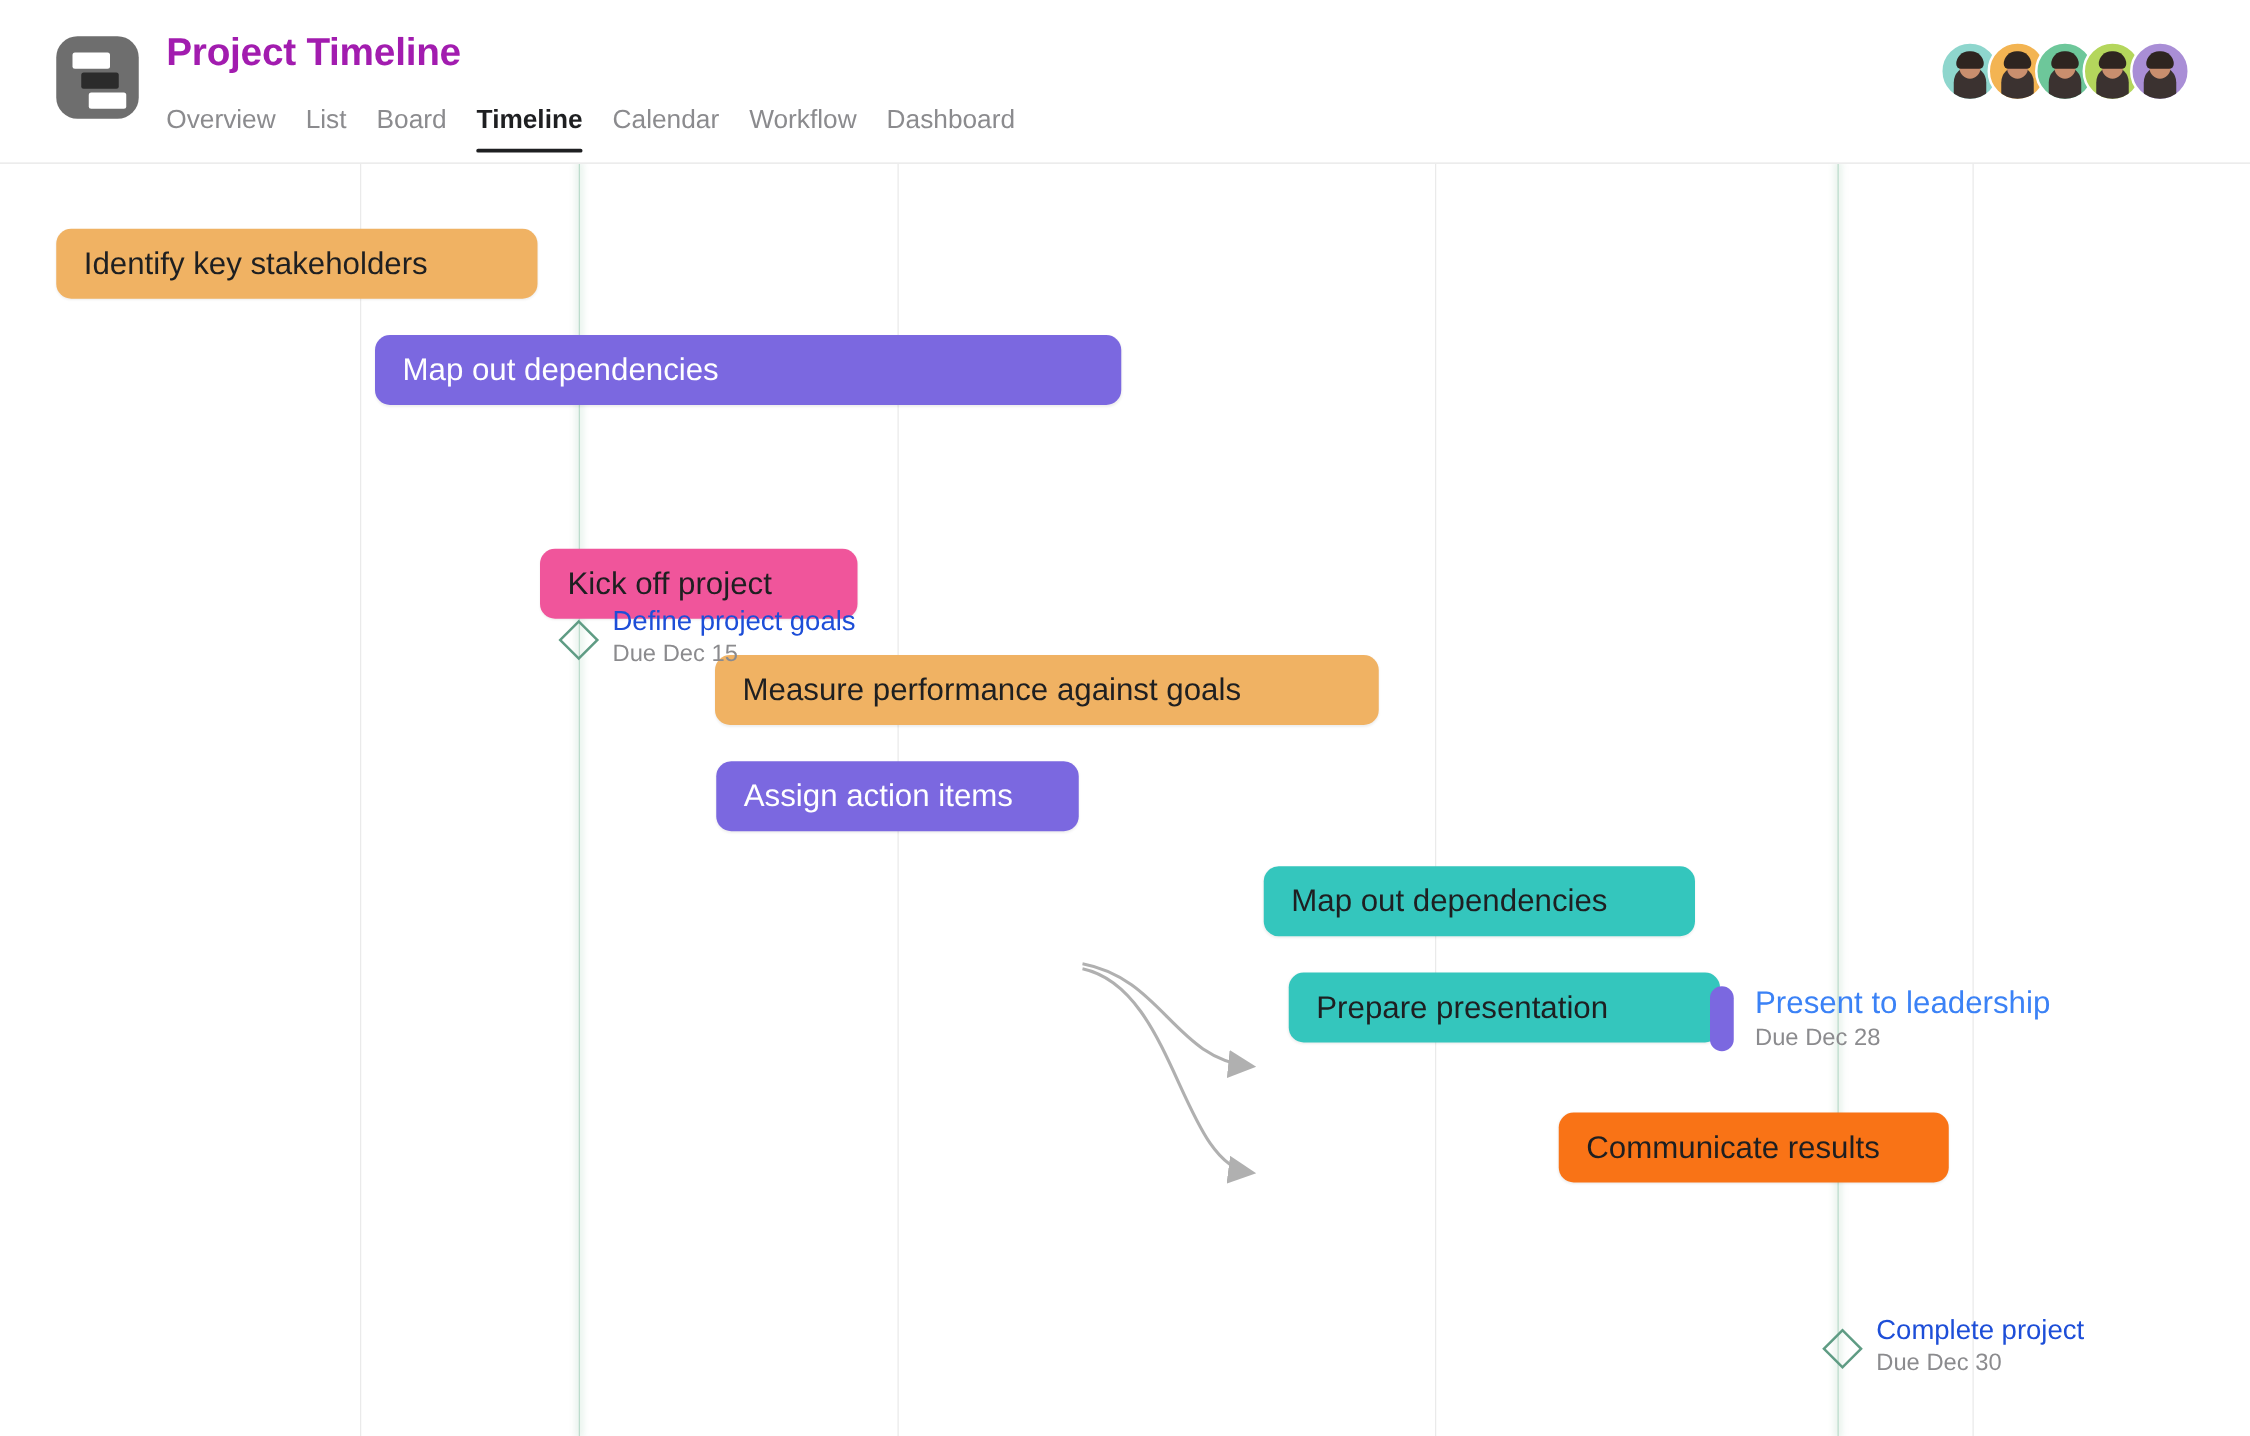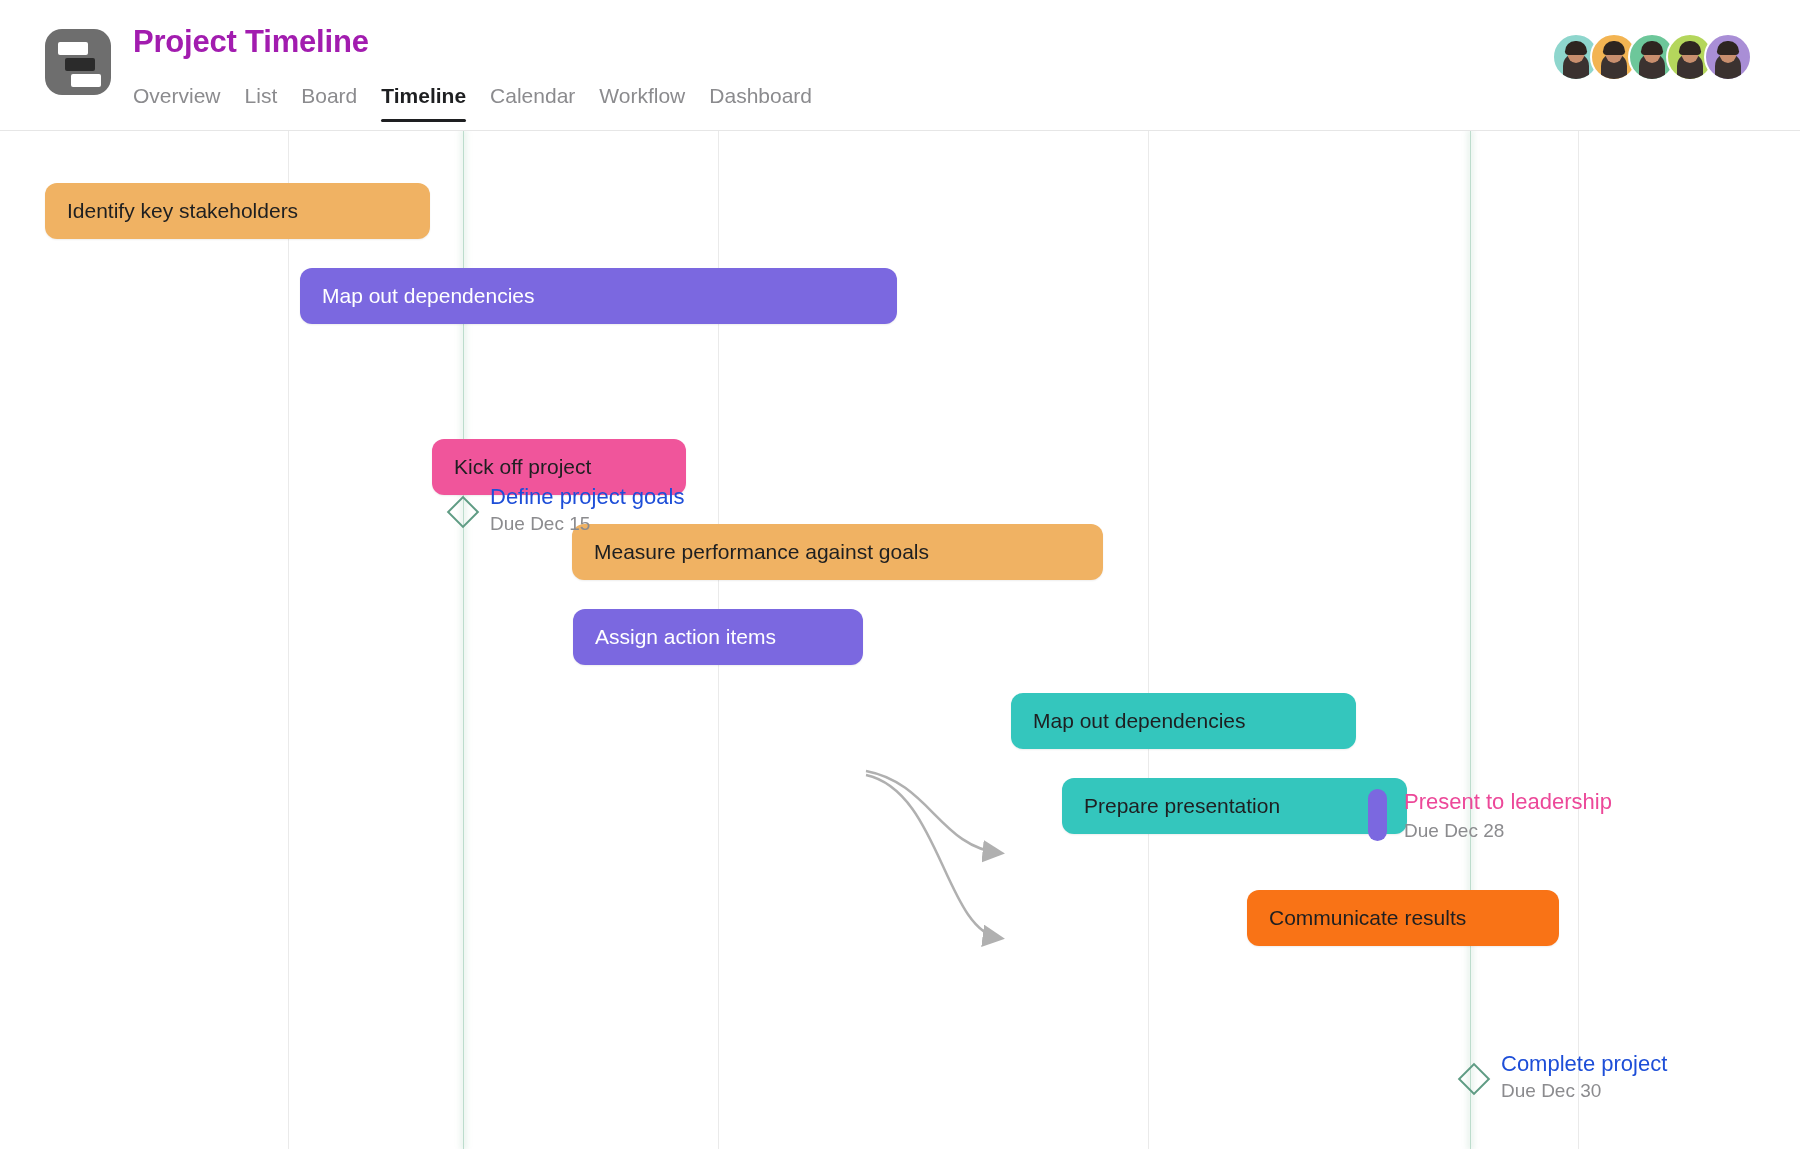--- a/index.html
+++ b/index.html
@@ -70,40 +70,40 @@
   
   .canvas { position: absolute; left: 0; top: 131px; width: 1800px; height: 1018px; overflow: hidden; }
   .gridline { position: absolute; top: 0; bottom: 0; width: 1px; }
   .gridline.gray  { background: #eaeaea; }
   .gridline.today { background: #bcdccc; box-shadow: 0 0 6px 2px rgba(190,220,202,0.45); }
 
   .bar-task {
     position: absolute; height: 56px; border-radius: 12px;
     display: flex; align-items: center;
     padding-left: 22px; padding-right: 36px;
-    font-size: 21px; white-space: nowrap; cursor: pointer;
+    font-size: 25px; white-space: nowrap; cursor: pointer;
     box-shadow: 0 1px 2px rgba(0,0,0,0.07);
   }
   .bar-task.dark-text  { color: #1e1f21; }
   .bar-task.light-text { color: #ffffff; }
 
   .milestone { position: absolute; cursor: pointer; }
   .milestone .diamond {
     position: absolute; left: 0; top: 0; width: 34px; height: 34px;
   }
   .milestone .ms-text { position: absolute; left: 44px; top: -12px; white-space: nowrap; }
   .milestone .ms-title { font-size: 22px; color: #1d4ed8; line-height: 28px; }
   .milestone .ms-due   { font-size: 19px; color: #8b8b8e; line-height: 26px; }
 
   .pill-task { position: absolute; cursor: pointer; }
   .pill-task .pill {
     position: absolute; left: 0; top: 0; width: 19px; height: 52px; border-radius: 10px;
   }
   .pill-task .pt-text { position: absolute; left: 36px; top: -2px; white-space: nowrap; }
-  .pill-task .pt-title { font-size: 22px; color: #ec4899; line-height: 30px; }
+  .pill-task .pt-title { font-size: 25px; color: #3b82f6; line-height: 30px; }
   .pill-task .pt-due   { font-size: 19px; color: #8b8b8e; line-height: 28px; }
 
   .arrows { position: absolute; left: 0; top: 0; width: 1800px; height: 1018px; pointer-events: none; }
 </style>
 </head>
 <body>
 
 <div id="app">
 
   <div class="header">
@@ -166,21 +166,21 @@
       <div class="gridline gray" style="left: 718px;"></div>
       <div class="gridline gray" style="left: 1148px;"></div>
       <div class="gridline today" style="left: 1470px;"></div>
       <div class="gridline gray" style="left: 1578px;"></div>
       <div class="bar-task dark-text" style="left: 45px; top: 52px; width: 385px; background: rgb(240, 178, 99);">Identify key stakeholders</div>
       <div class="bar-task light-text" style="left: 300px; top: 137px; width: 597px; background: rgb(123, 104, 224);">Map out dependencies</div>
       <div class="bar-task dark-text" style="left: 432px; top: 308px; width: 254px; background: rgb(240, 85, 155);">Kick off project</div>
       <div class="bar-task light-text" style="left: 573px; top: 478px; width: 290px; background: rgb(123, 104, 224);">Assign action items</div>
       <div class="bar-task dark-text" style="left: 572px; top: 393px; width: 531px; background: rgb(240, 178, 99);">Measure performance against goals</div>
       <div class="bar-task dark-text" style="left: 1011px; top: 562px; width: 345px; background: rgb(52, 198, 189);">Map out dependencies</div>
-      <div class="bar-task dark-text" style="left: 1062px; top: 647px; width: 345px; background: rgb(52, 198, 189);">Prepare presentation</div>
+      <div class="bar-task dark-text" style="left: 1031px; top: 647px; width: 345px; background: rgb(52, 198, 189);">Prepare presentation</div>
       <div class="bar-task dark-text" style="left: 1247px; top: 759px; width: 312px; background: #f97316;">Communicate results</div>
       <div class="milestone" style="left: 446px; top: 364px;">
         <svg class="diamond" viewBox="0 0 34 34">
           <rect x="6.5" y="6.5" width="21" height="21" transform="rotate(45 17 17)" fill="none" stroke="#5f9c84" stroke-width="2"></rect>
         </svg>
         <div class="ms-text">
           <div class="ms-title">Define project goals</div>
           <div class="ms-due">Due Dec 15</div>
         </div>
       </div>

